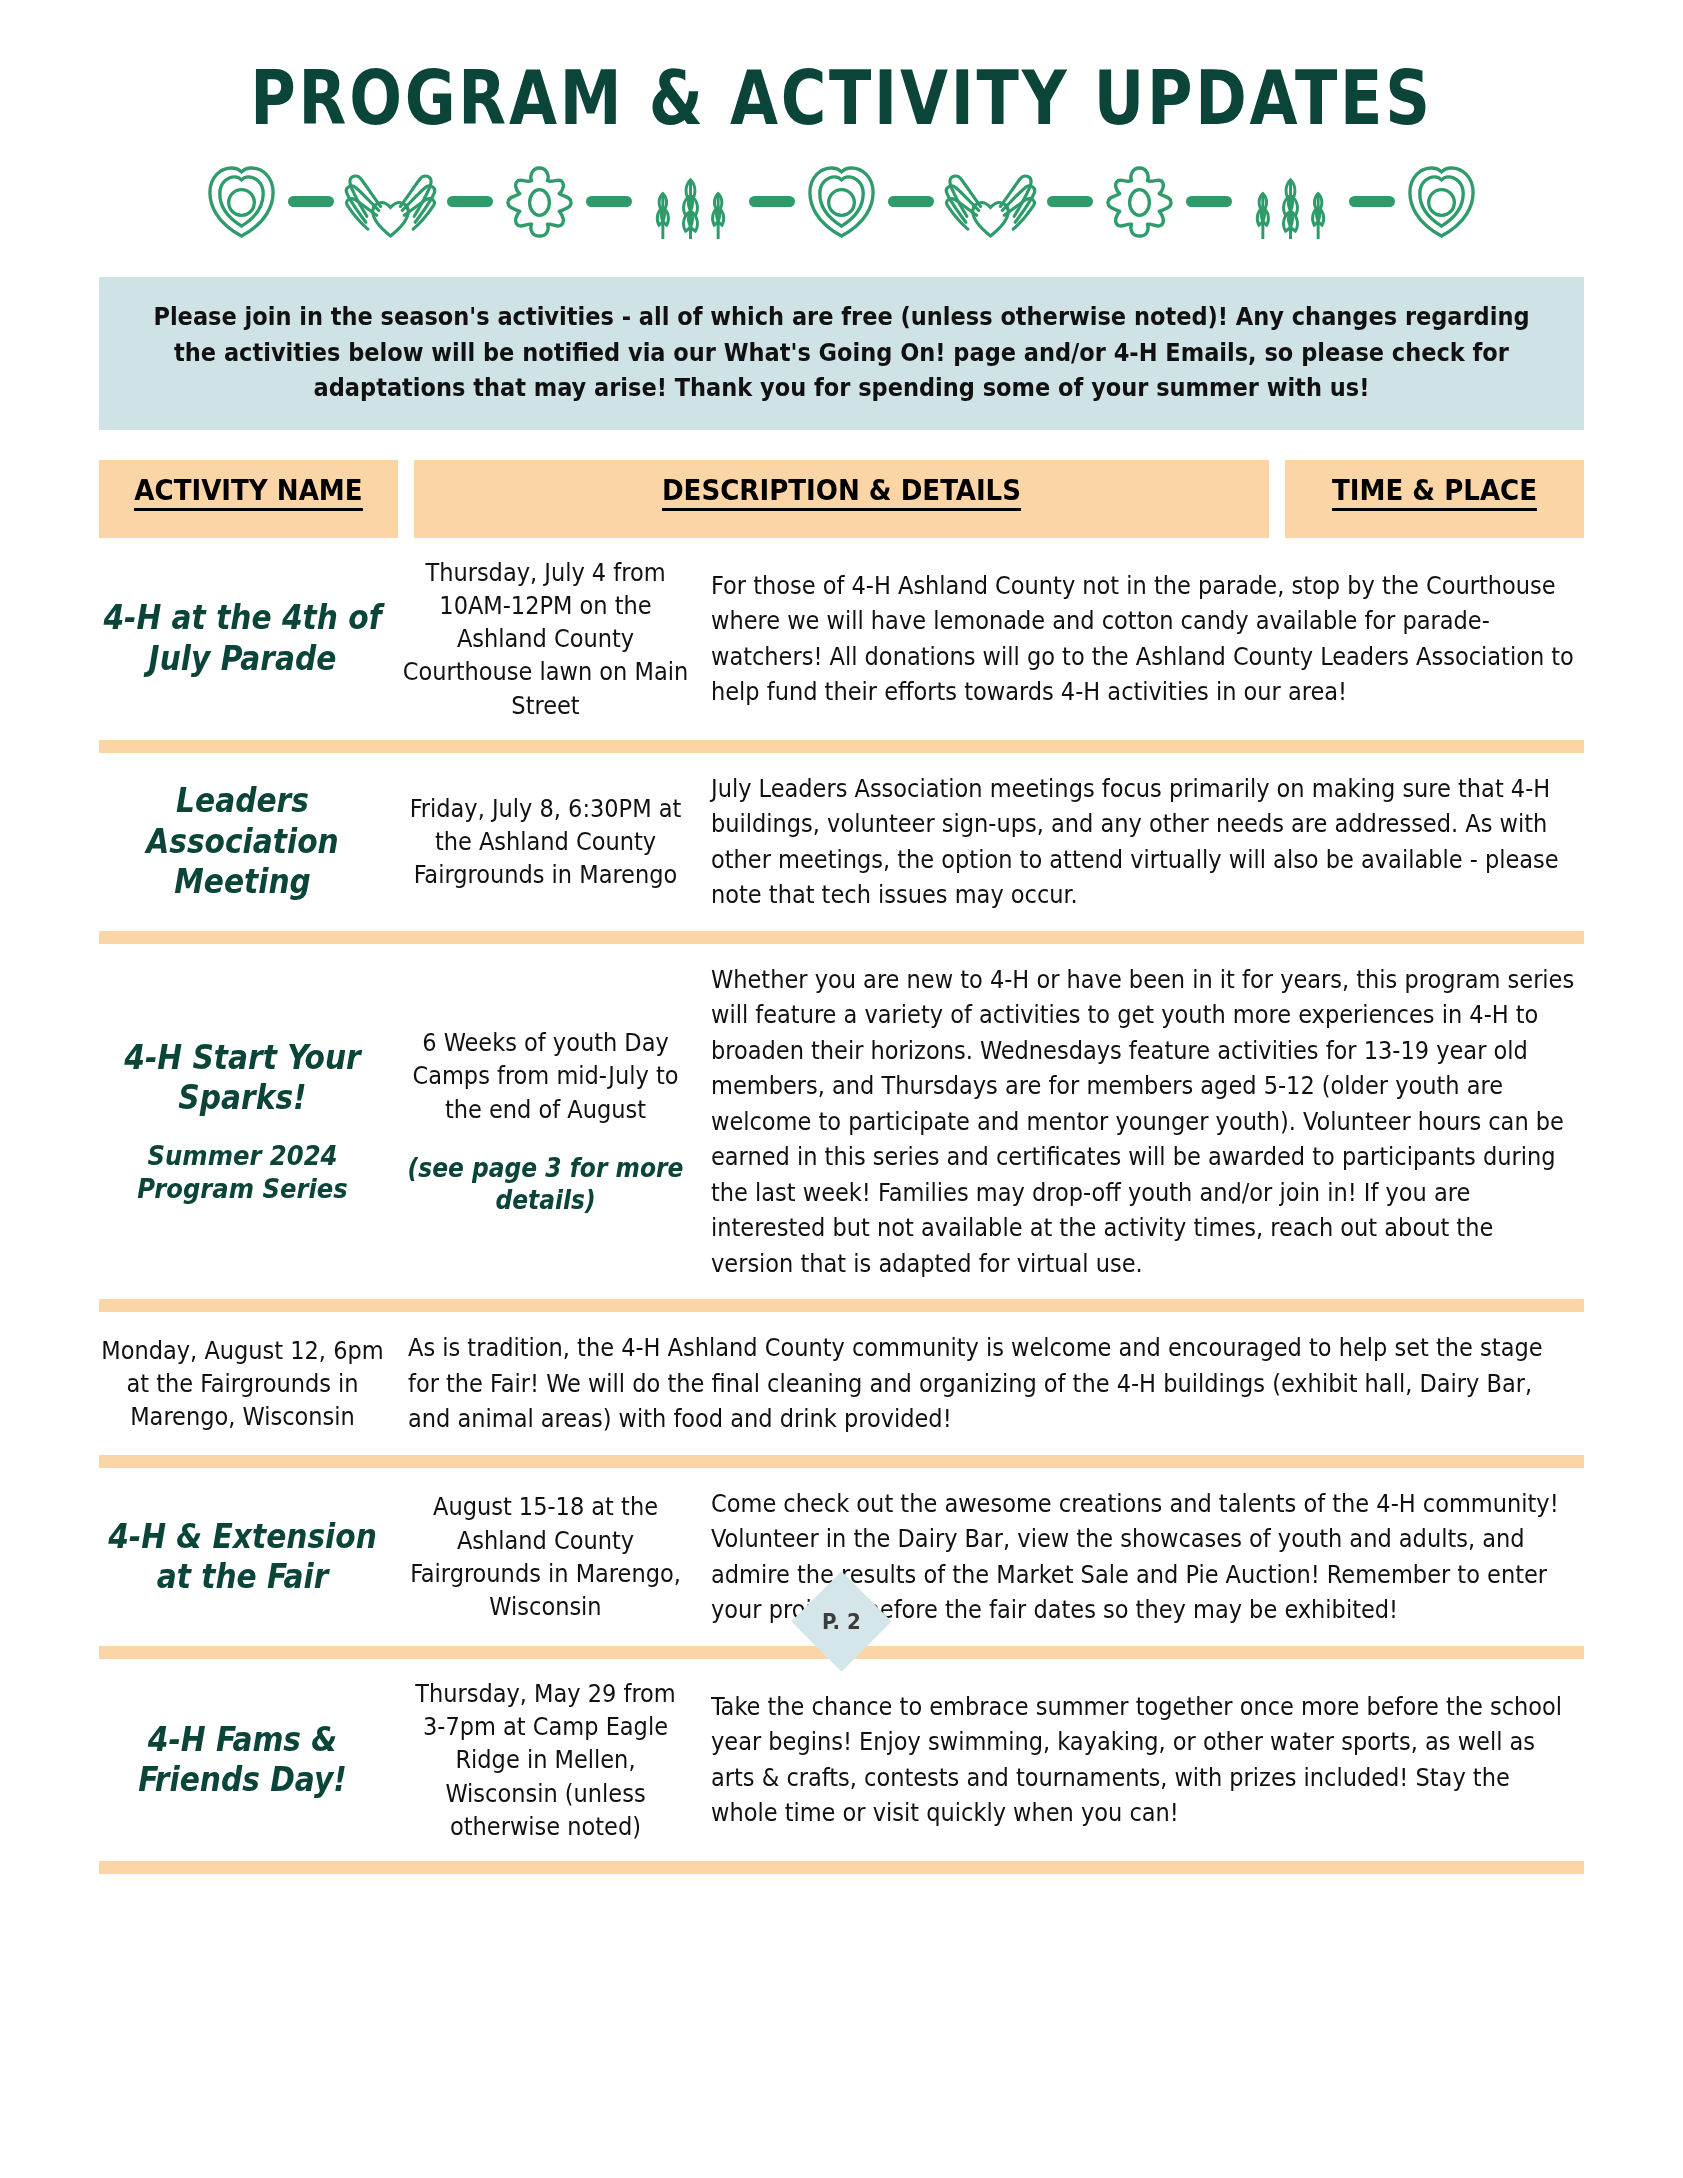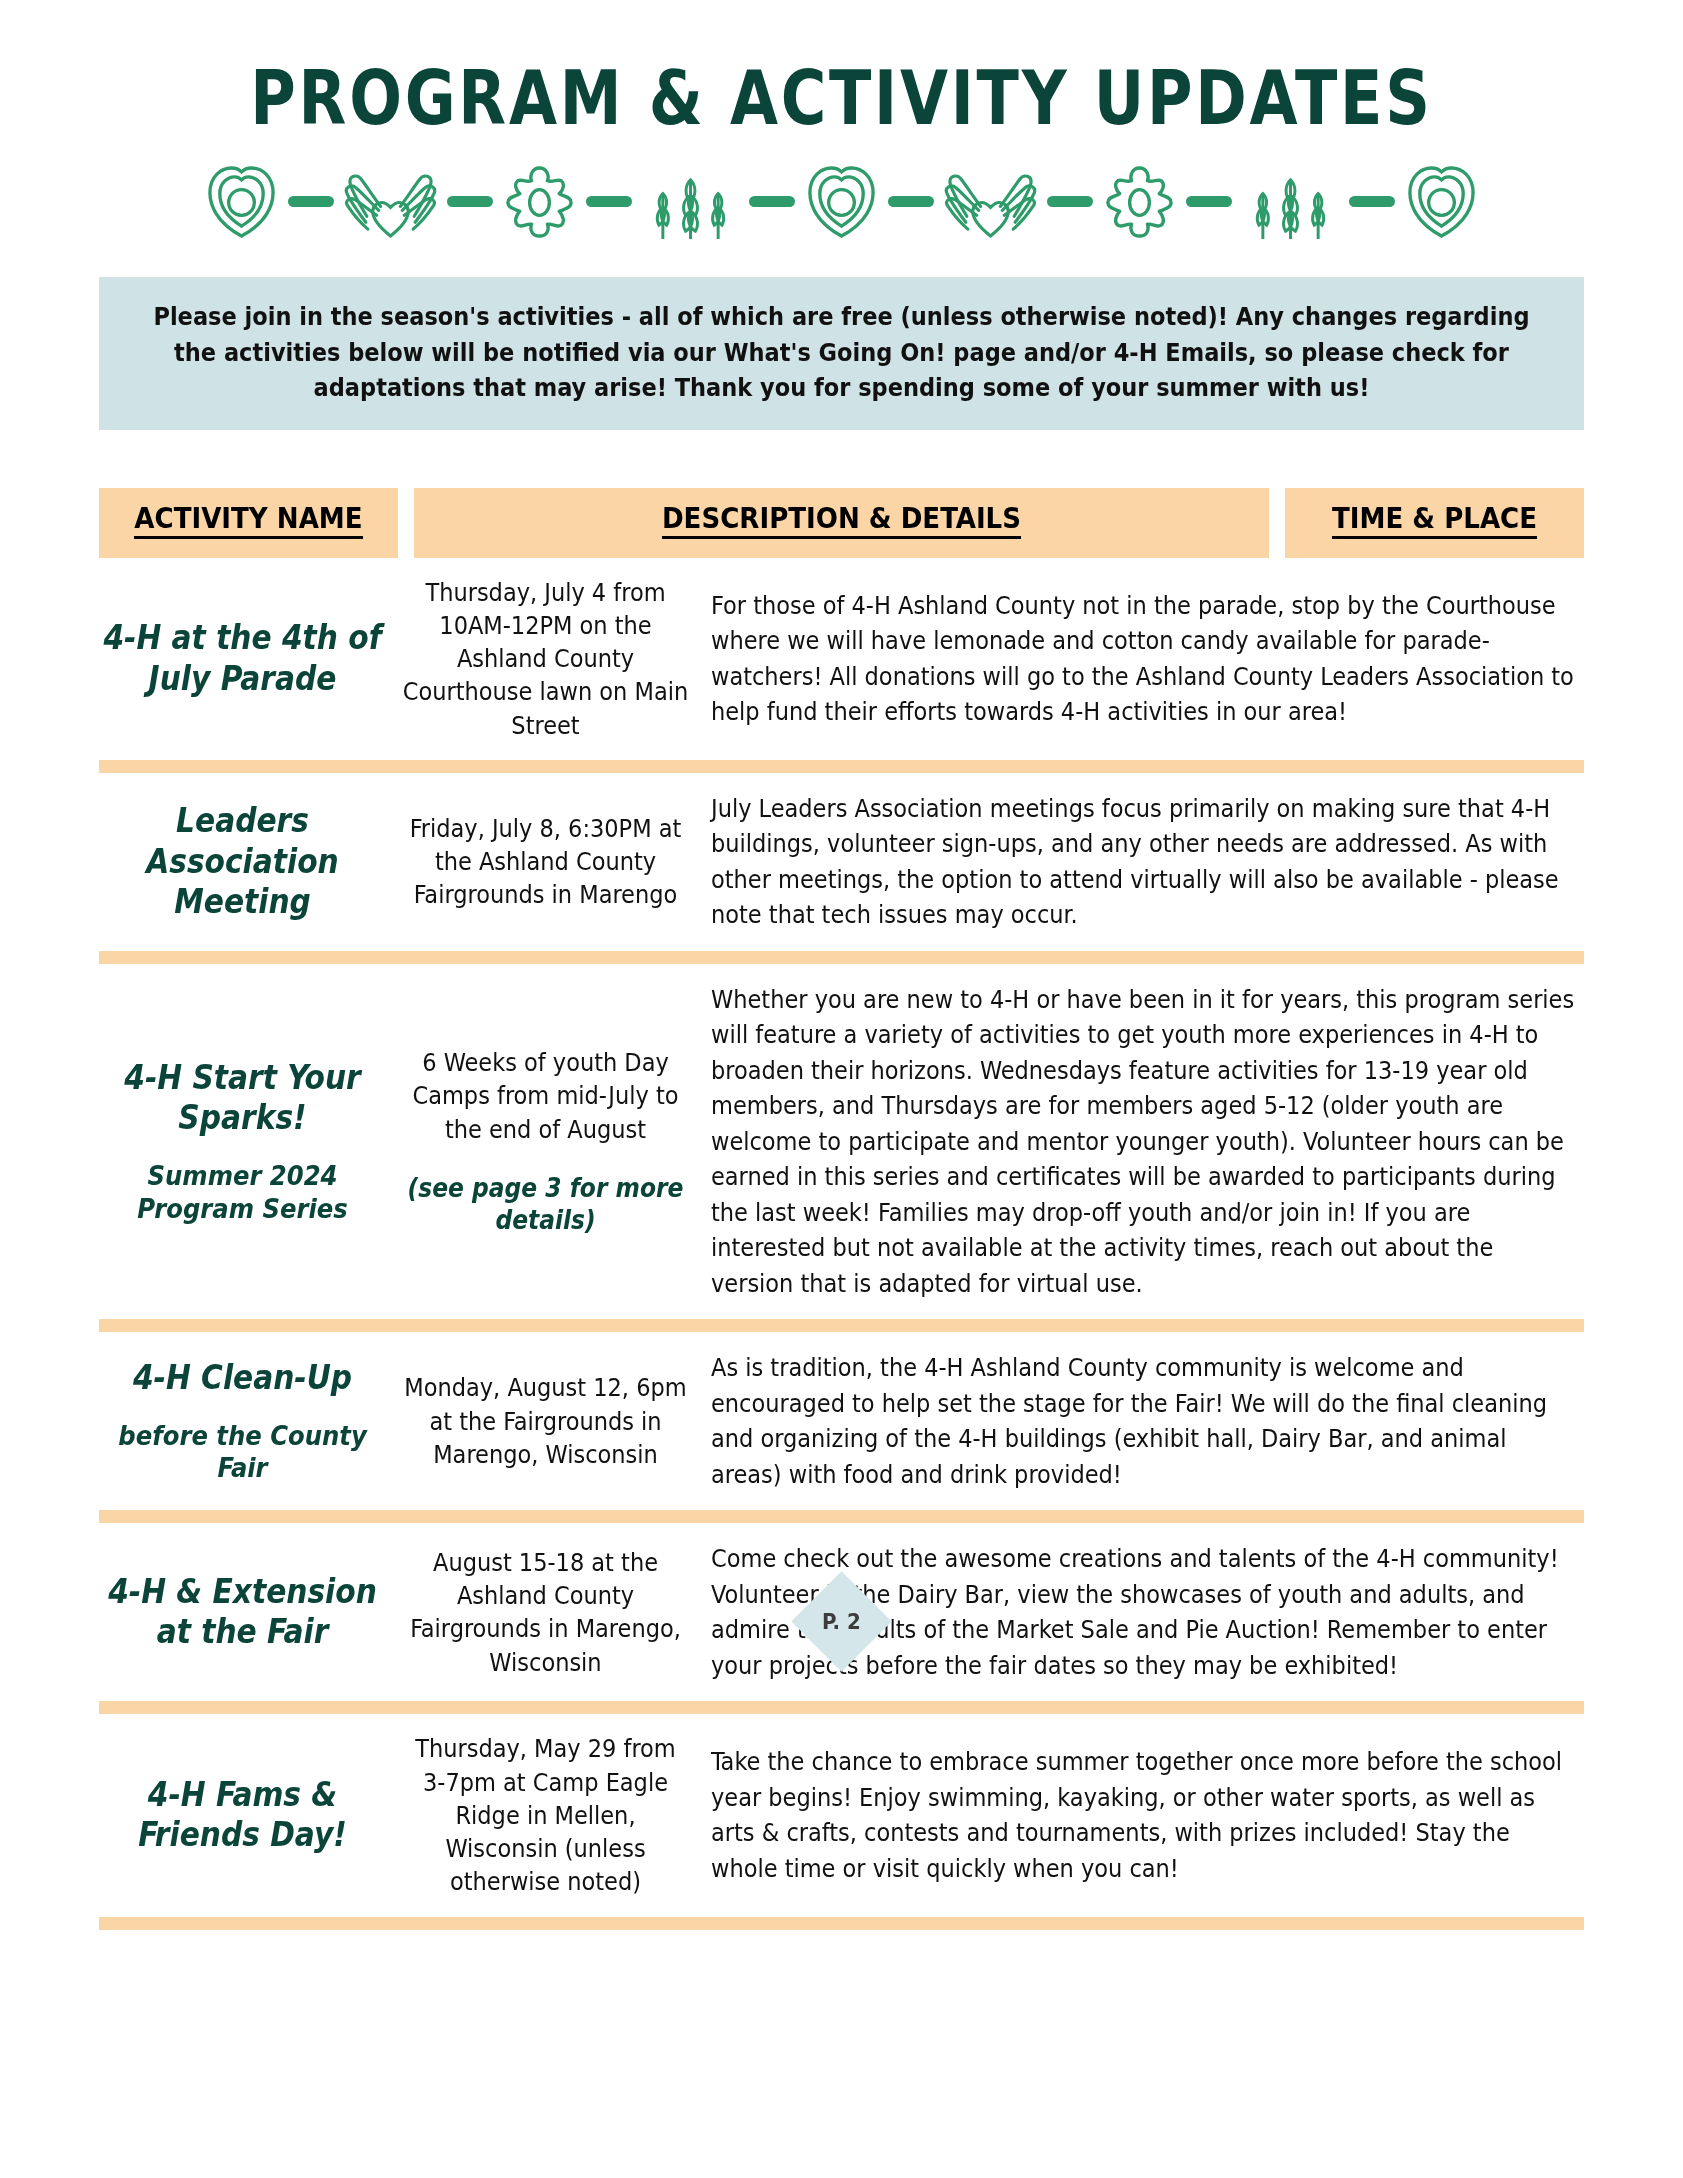--- a/index.html
+++ b/index.html
@@ -70,23 +70,22 @@
   .thead{
     display:flex;
     gap:16px;
   }
   .th{
     background:#FBD5A5;
     color:#000000;
     font-weight:bold;
     font-size:29px;
     text-align:center;
-    padding:13px 6px 23px 6px;
-    font-family:"DejaVu Sans Condensed","Liberation Sans Narrow","Liberation Sans", sans-serif;
-    margin-top:28px;
+    padding:13px 6px 31px 6px;
+    font-family:"DejaVu Sans Condensed","Liberation Sans Narrow","Liberation Sans", sans-serif;
   }
   .th span{border-bottom:3px solid #000;padding-bottom:1px;}
   .th-activity{width:287px;flex:0 0 287px;}
   .th-time{width:287px;flex:0 0 287px;}
   .th-desc{flex:1 1 auto;}
 
   .row{
     display:flex;
     gap:16px;
     align-items:center;
@@ -340,24 +339,20 @@
       </div>
       <div class="cell-time">
         <span>6 Weeks of youth Day Camps from mid-July to the end of August</span>
         <span class="note">(see page 3 for more details)</span>
       </div>
       <div class="cell-desc">Whether you are new to 4-H or have been in it for years, this program series will feature a variety of activities to get youth more experiences in 4-H to broaden their horizons. Wednesdays feature activities for 13-19 year old members, and Thursdays are for members aged 5-12 (older youth are welcome to participate and mentor younger youth). Volunteer hours can be earned in this series and certificates will be awarded to participants during the last week! Families may drop-off youth and/or join in! If you are interested but not available at the activity times, reach out about the version that is adapted for virtual use.</div>
     </div>
     <div class="divider"></div>
 
     <div class="row">
-      <div class="cell-activity">
-        <span>4-H Clean-Up</span>
-        <span class="sub">before the County Fair</span>
-      </div>
       <div class="cell-time">
         <span>Monday, August 12, 6pm at the Fairgrounds in Marengo, Wisconsin</span>
       </div>
       <div class="cell-desc">As is tradition, the 4-H Ashland County community is welcome and encouraged to help set the stage for the Fair! We will do the final cleaning and organizing of the 4-H buildings (exhibit hall, Dairy Bar, and animal areas) with food and drink provided!</div>
     </div>
     <div class="divider"></div>
 
     <div class="row">
       <div class="cell-activity">
         <span>4-H &amp; Extension at the Fair</span>

